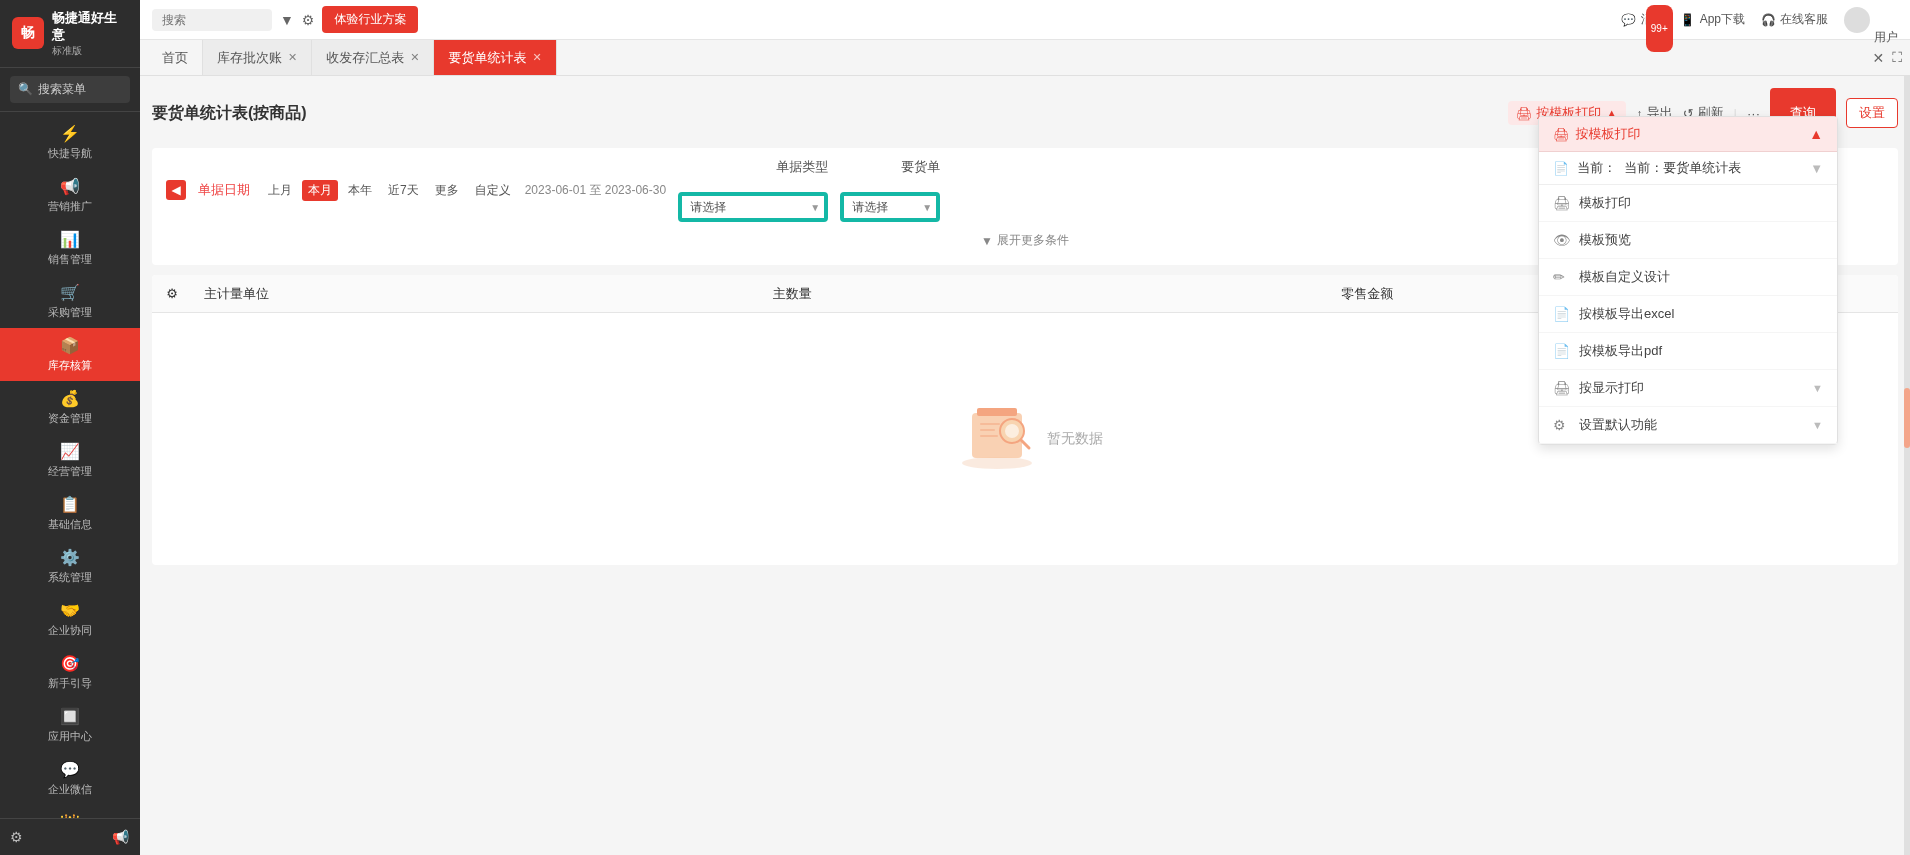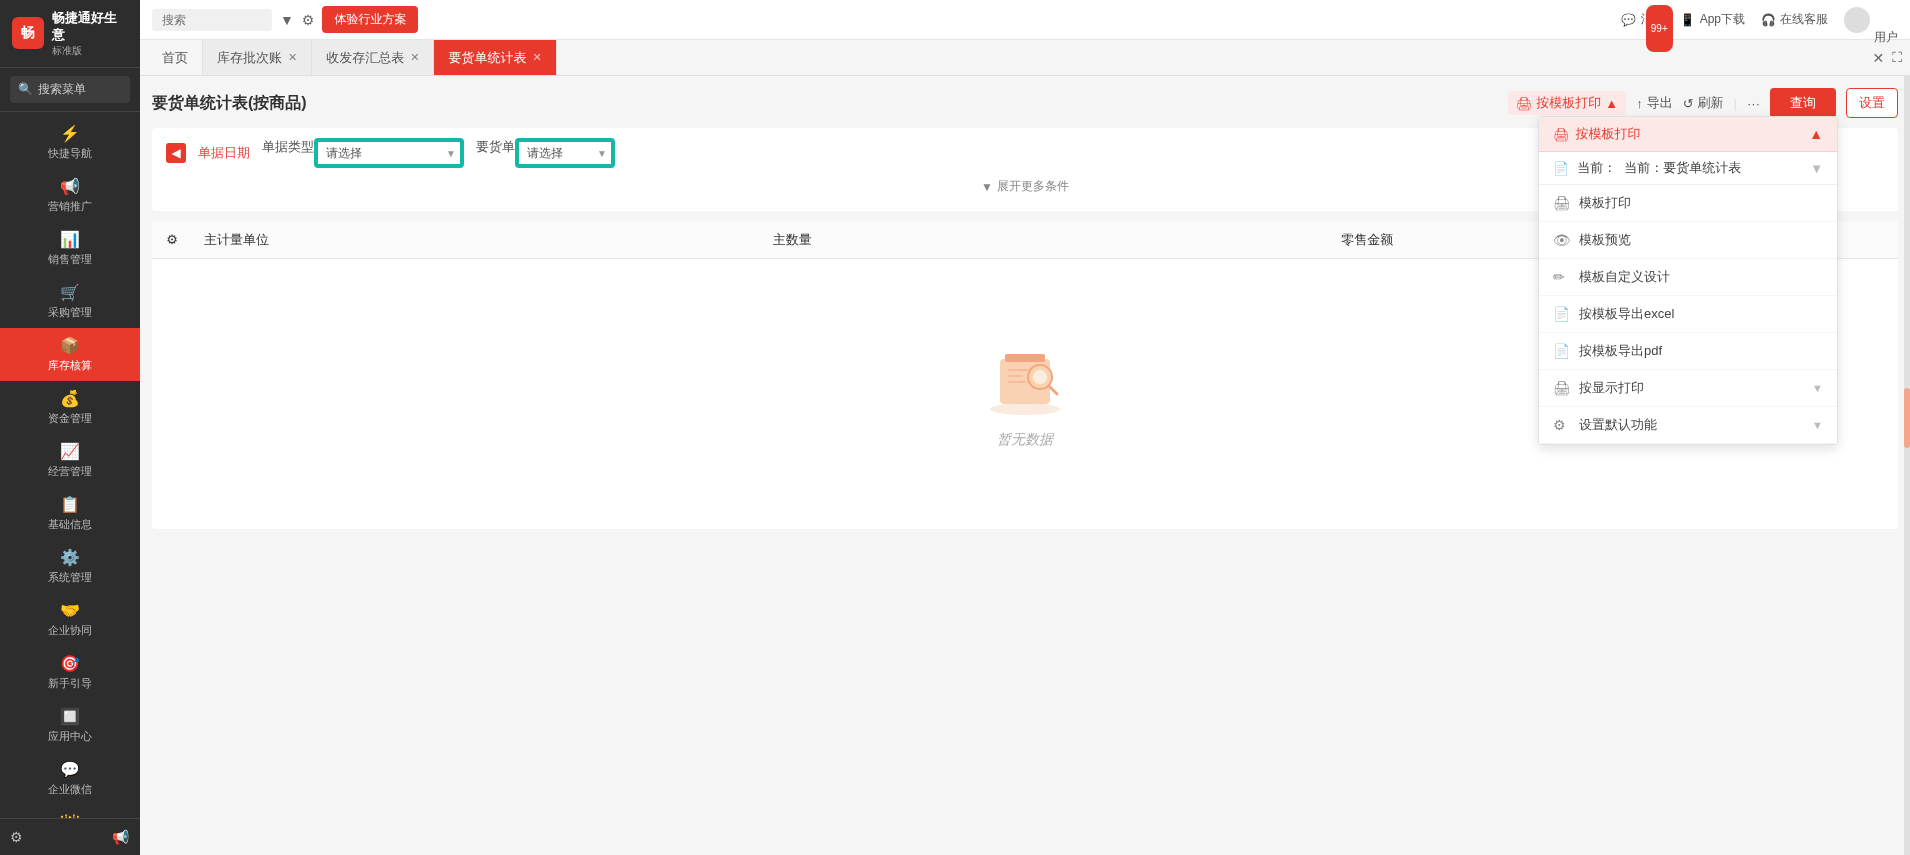--- a/index.html
+++ b/index.html
@@ -271,21 +271,21 @@
       background: #fde8e8;
       border-radius: 4px;
       padding: 3px 8px;
     }
     .action-divider { color: #ddd; }
     .query-btn {
       background: #e8392d;
       color: white;
       border: none;
       border-radius: 4px;
-      padding: 6px 20px;
+      padding: 16px 20px;
       cursor: pointer;
       font-size: 13px;
     }
     .settings-btn {
       background: white;
       border: 1px solid #e8392d;
       color: #e8392d;
       border-radius: 4px;
       padding: 5px 12px;
       cursor: pointer;
@@ -329,22 +329,23 @@
       background: #e8392d;
       color: white;
     }
     .date-range {
       font-size: 12px;
       color: #888;
       margin-left: 4px;
     }
     .filter-select {
       display: flex;
-      align-items: flex-start;
-      gap: 0;
+      align-items: flex-end;
+      gap: 16px;
+      flex-direction: column;
     }
     .filter-label2 {
       font-size: 13px;
       color: #555;
     }
     .select-box {
       border: 4px solid #14b8a6;
       border-radius: 4px;
       padding: 4px 24px 4px 8px;
       font-size: 12px;
@@ -409,25 +410,23 @@
     }
     .th.settings-col { flex: 0 0 40px; justify-content: center; }
     .th.product-col { flex: 2; }
     .th.unit-col { flex: 1; }
     .th.qty-col { flex: 1; }
     .th.amount-col { flex: 1; }
 
     
     .empty-state {
       display: flex;
-      flex-direction: column;
       align-items: center;
       justify-content: center;
       padding: 80px 0;
-      font-style: italic;
     }
     .empty-icon {
       width: 100px;
       height: 80px;
       position: relative;
       margin-bottom: 12px;
     }
     .empty-text {
       color: #aaa;
       font-size: 14px;
@@ -720,20 +719,29 @@
         </div>
       </div>
     </div>
 
     <div class="filter-area">
       <div class="filter-row">
         <div style="display:flex;align-items:center;gap:4px;">
           <button style="background:#e8392d;color:white;border:none;border-radius:3px;width:20px;height:20px;cursor:pointer;font-size:12px;">◀</button>
         </div>
         <span class="filter-label">单据日期</span>
+        <div class="date-buttons">
+          <button class="date-btn">上月</button>
+          <button class="date-btn active">本月</button>
+          <button class="date-btn">本年</button>
+          <button class="date-btn">近7天</button>
+          <button class="date-btn">更多</button>
+          <button class="date-btn">自定义</button>
+          <span class="date-range">2023-06-01 至 2023-06-30</span>
+        </div>
         <div class="filter-select">
           <span class="filter-label2">单据类型</span>
           <div class="select-wrapper">
             <select class="select-box">
               <option>请选择</option>
             </select>
             <span class="select-arrow">▼</span>
           </div>
         </div>
         <div class="filter-select">

